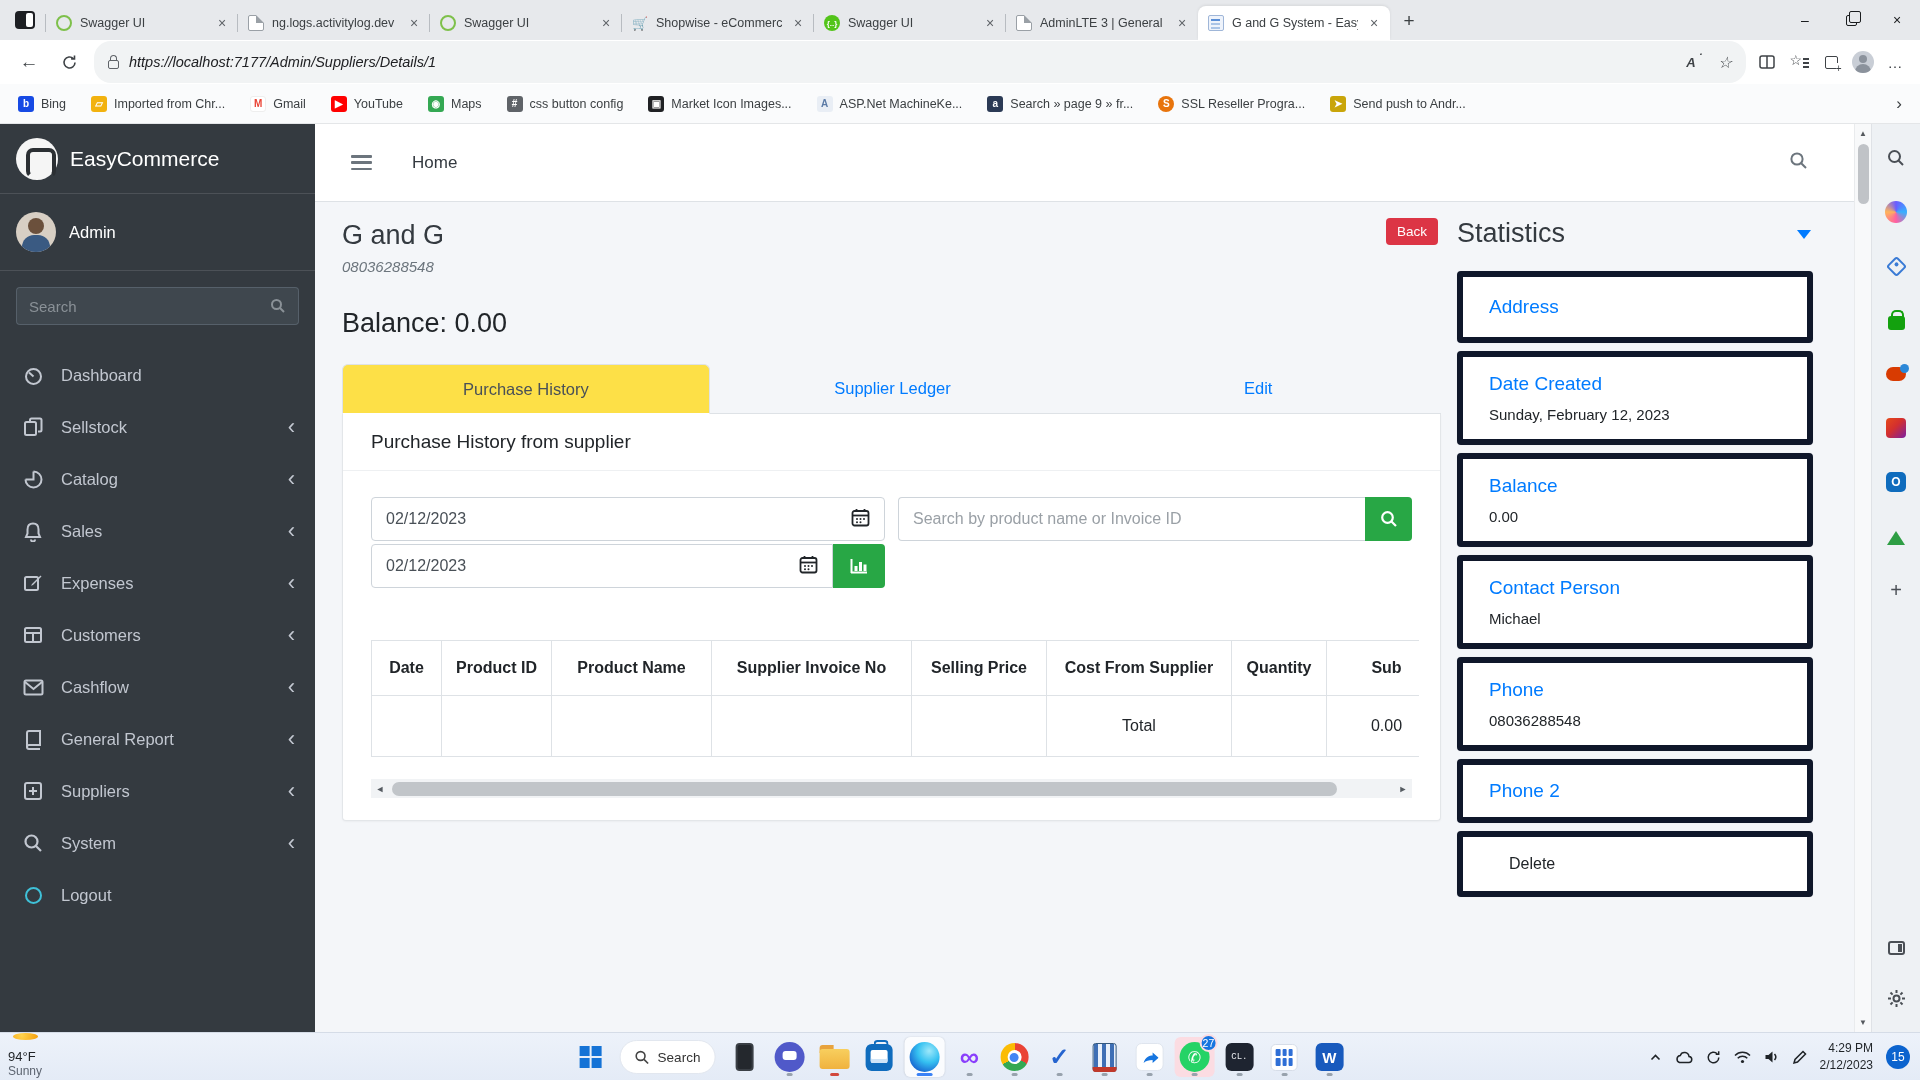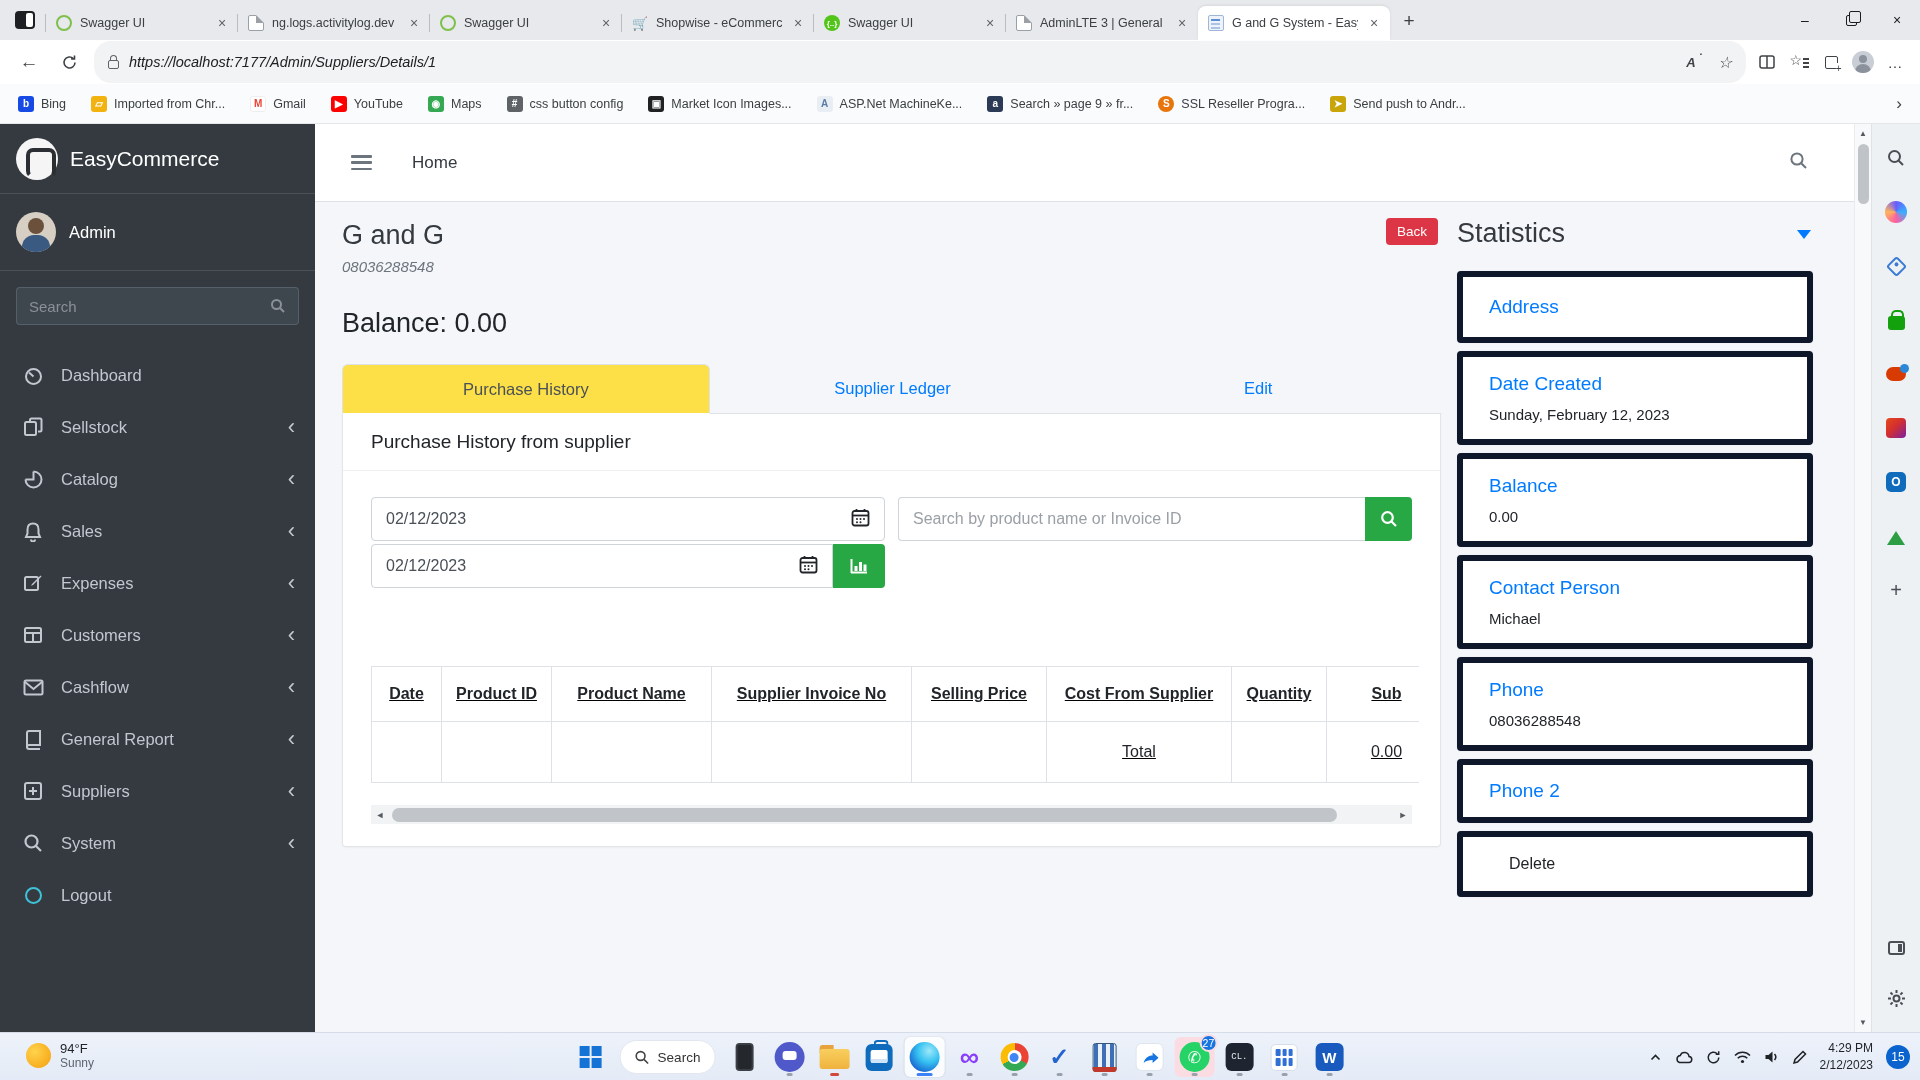--- a/index.html
+++ b/index.html
@@ -111,21 +111,21 @@
   .d1 { width:514px; }
   .d2 { width:462px; border-radius:4px 0 0 4px; }
   .dinput input { border:none; outline:none; flex:1; font-size:16px; color:#495057; font-family:inherit; background:transparent; }
   .chartbtn { width:52px; height:44px; background:#28a745; border:none; border-radius:0 4px 4px 0; display:flex; align-items:center; justify-content:center; }
   .sgroup { display:flex; width:514px; }
   .sgroup input { flex:1; height:44px; border:1px solid #ced4da; border-right:none; border-radius:4px 0 0 4px; padding:0 14px; font-size:16px; color:#495057; outline:none; font-family:inherit; }
   .sgroup input::placeholder { color:#9aa0a6; }
   .searchbtn-g { width:47px; height:44px; background:#28a745; border:none; border-radius:0 4px 4px 0; display:flex; align-items:center; justify-content:center; }
   .frow2 { display:flex; margin-top:3px; }
 
-  .tablewrap { margin-top:78px; width:1048px; overflow:hidden;text-decoration:underline; }
+  .tablewrap { margin-top:52px; width:1048px; overflow:hidden; }
   table { border-collapse:collapse; width:1075px; font-size:16px; color:#212529; table-layout:fixed; }
   th,td { border:1px solid #dee2e6; text-align:center; padding:0 8px; white-space:nowrap; overflow:hidden; }
   th { height:55px; font-weight:bold; }
   td { height:61px; }
 
   .hscroll { margin-top:22px; height:19px; background:#f1f3f5; position:relative; display:flex; align-items:center; justify-content:space-between; }
   .harrow { width:18px; text-align:center; font-size:9px; color:#555b61; }
   .hthumb { position:absolute; left:21px; top:2.5px; width:945px; height:14px; background:#c1c5c9; border-radius:7px; }
 
   
@@ -163,21 +163,21 @@
   .m365-b { width:20px; height:20px; background:linear-gradient(135deg,#e64a19,#d32f2f 45%,#7b1fa2); border-radius:4px; }
   .outlook-b { width:20px; height:20px; background:#0f6cbd; border-radius:5px; color:#fff; font-size:12px; font-weight:bold; display:flex; align-items:center; justify-content:center; }
   .tree-b { width:0; height:0; border:9px solid transparent; border-bottom:14px solid #2e9e44; margin-top:-6px; }
   .eb-bottom1 { position:absolute; bottom:72px; }
   .eb-bottom2 { position:absolute; bottom:22px; }
   .panel-b { width:17px; height:14px; border:2px solid #4a4f55; border-radius:3px; position:relative; }
   .panel-b::after { content:""; position:absolute; right:1px; top:1px; bottom:1px; width:4px; background:#4a4f55; }
 
   
   .taskbar { position:absolute; left:0; right:0; bottom:0; height:48px; background:linear-gradient(#edf2fa,#e4ebf6); border-top:1px solid #d5dce7; }
-  .weather { position:absolute; left:26px; top:0; height:45px; display:flex; align-items:center; gap:9px; }
+  .weather { position:absolute; left:8px; top:0; height:45px; display:flex; align-items:center; gap:9px;flex-direction:column; }
   .sun { width:25px; height:25px; border-radius:50%; background:radial-gradient(circle at 35% 35%, #ffd34d, #f59e0b); }
   .w-temp { font-size:13px; color:#1f2327; }
   .w-cond { font-size:12px; color:#5c6470; }
   .centericons { position:absolute; left:50%; top:0; transform:translateX(-50%); height:48px; display:flex; align-items:center; gap:5px; }
   .tb-item { width:40px; height:40px; position:relative; display:flex; align-items:center; justify-content:center; border-radius:6px; }
   .tb-run::after { content:""; position:absolute; bottom:1px; left:50%; transform:translateX(-50%); width:6px; height:3px; background:#98a2ad; border-radius:2px; }
   .tb-run-red::after { content:""; position:absolute; bottom:1px; left:50%; transform:translateX(-50%); width:9px; height:3px; background:#d2483d; border-radius:2px; }
   .tb-active { background:rgba(255,255,255,.8); box-shadow:0 0 2px rgba(0,0,0,.12); }
   .tb-active::after { content:""; position:absolute; bottom:1px; left:50%; transform:translateX(-50%); width:16px; height:3px; background:#3b82f6; border-radius:2px; }
   .tb-attn { background:#fbdce2; }

